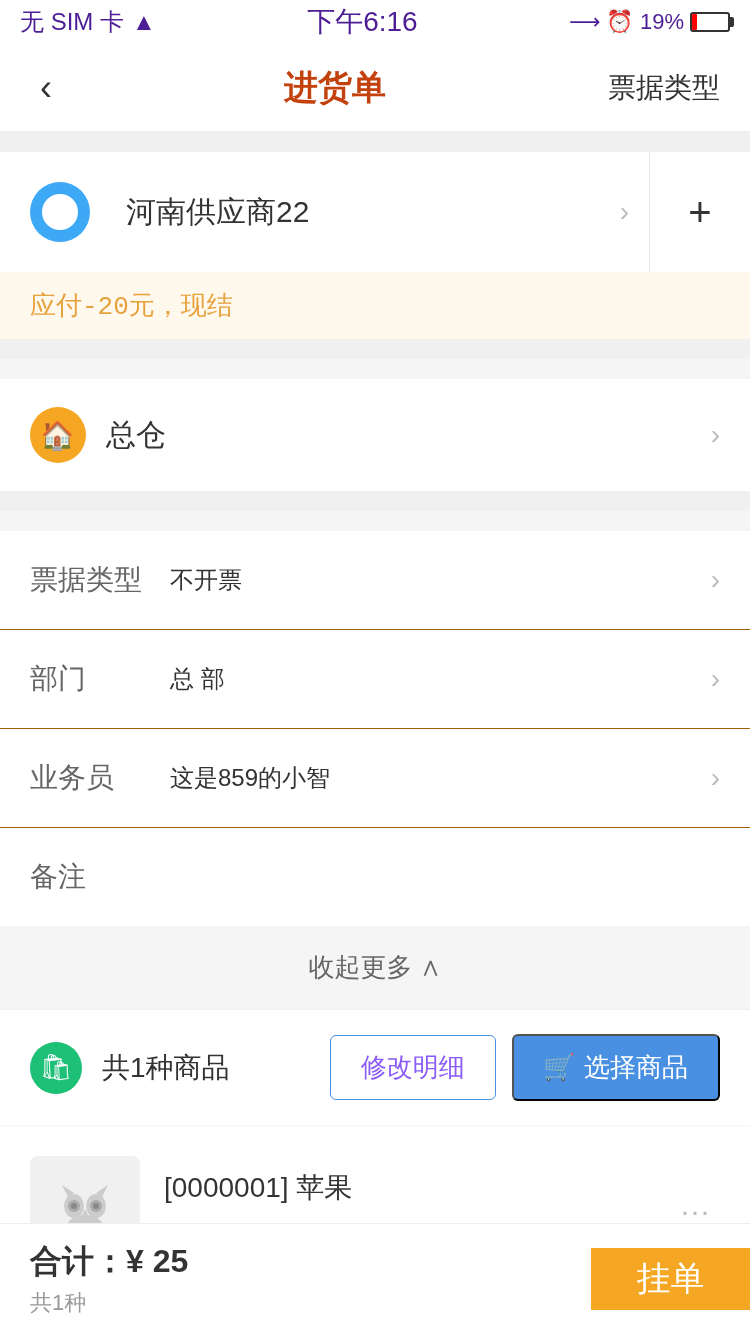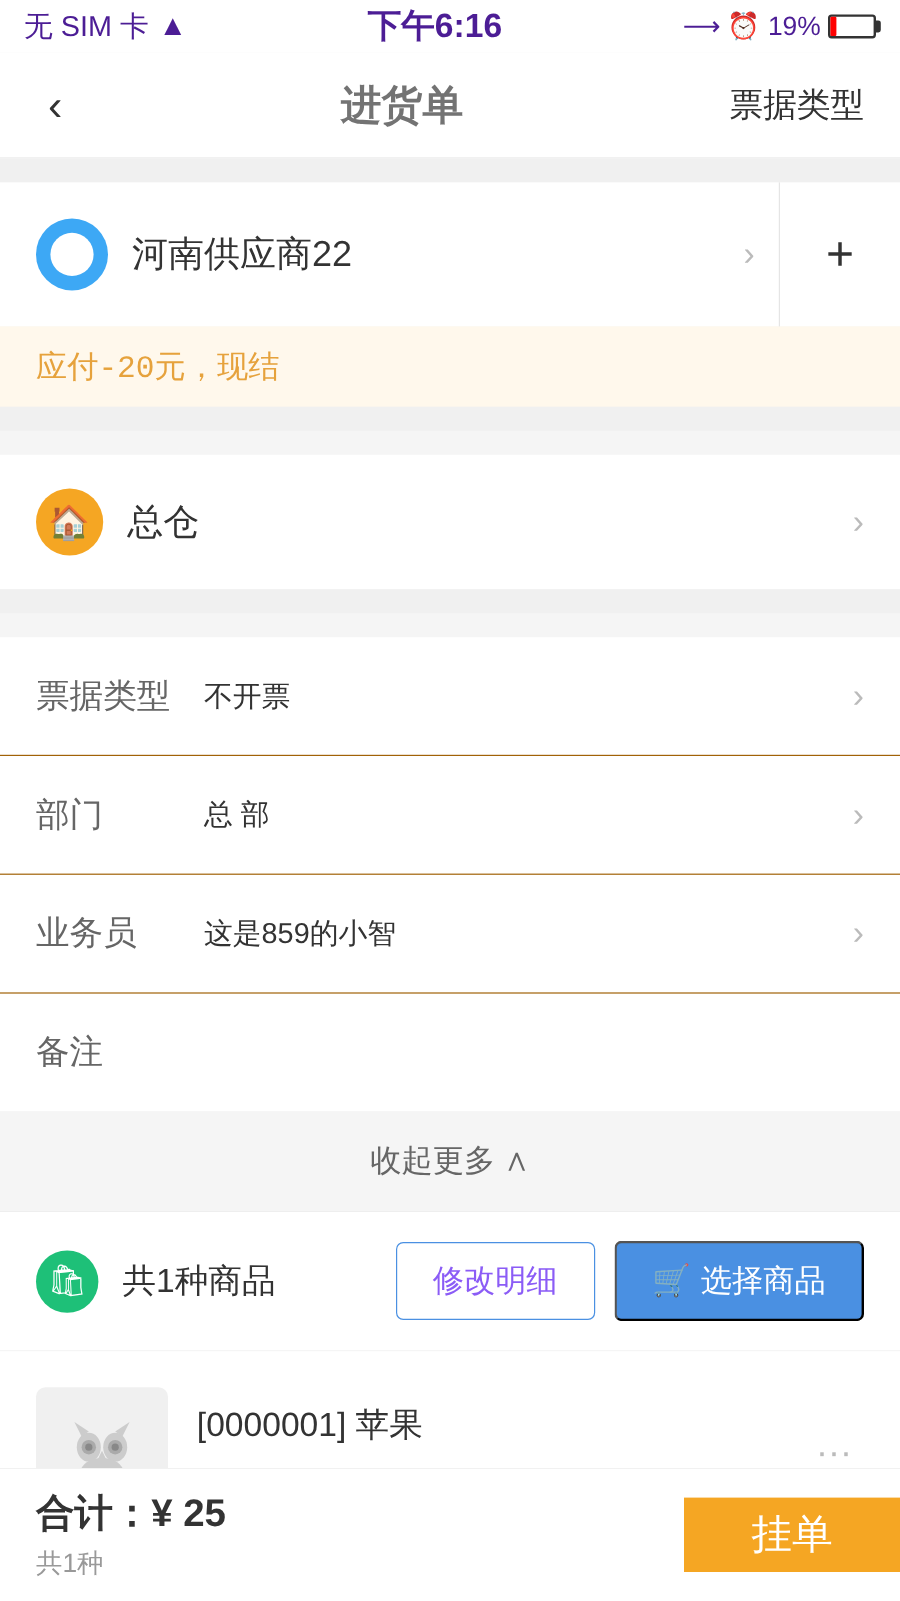--- a/index.html
+++ b/index.html
@@ -17,21 +17,21 @@
       background: #fff;
       height: 44px;
       display: flex;
       align-items: center;
       justify-content: space-between;
       padding: 0 20px;
       font-size: 24px;
       color: #4c1d95;
     }
     .status-left { display: flex; align-items: center; gap: 8px; }
-    .status-center { font-weight: 700; font-size: 28px; }
+    .status-center { font-weight: 400; font-size: 28px; }
     .status-right { display: flex; align-items: center; gap: 6px; font-size: 22px; }
     .battery-icon {
       width: 40px; height: 20px; border: 2px solid #333; border-radius: 3px; position: relative;
       display: inline-flex; align-items: center;
     }
     .battery-icon::after {
       content: ''; position: absolute; right: -6px; top: 50%; transform: translateY(-50%);
       width: 4px; height: 10px; background: #333; border-radius: 0 2px 2px 0;
     }
     .battery-fill {
@@ -50,21 +50,21 @@
     }
     .nav-back {
       font-size: 36px;
       color: #333;
       cursor: pointer;
       padding: 10px;
     }
     .nav-title {
       font-size: 34px;
       font-weight: 600;
-      color: #737373;
+      color: #c2410c;
     }
     .nav-action {
       font-size: 28px;
       color: #333;
       cursor: pointer;
     }
 
     
     .section-gap {
       height: 20px;
@@ -76,20 +76,21 @@
       background: #fff;
       display: flex;
       align-items: center;
     }
     .supplier-main {
       flex: 1;
       display: flex;
       align-items: center;
       padding: 30px 20px 30px 30px;
       border-right: 1px solid #e5e5e5;
+      gap: 16px;
     }
     .supplier-avatar {
       width: 60px; height: 60px;
       border-radius: 50%;
       background: #3da8f5;
       display: flex; align-items: center; justify-content: center;
       margin-right: 20px;
       flex-shrink: 0;
     }
     .supplier-avatar-inner {
@@ -298,21 +299,21 @@
       font-size: 32px;
       font-weight: 600;
       color: #333;
     }
     .total-count {
       font-size: 22px;
       color: #999;
       margin-top: 4px;
     }
     .btn-suspend {
-      width: 180px;
+      width: 159px;
       background: #f5a623;
       color: #fff;
       font-size: 34px;
       height: 100%;
       display: flex;
       align-items: center;
       justify-content: center;
       cursor: pointer;
       padding: 8px 0;
     }

